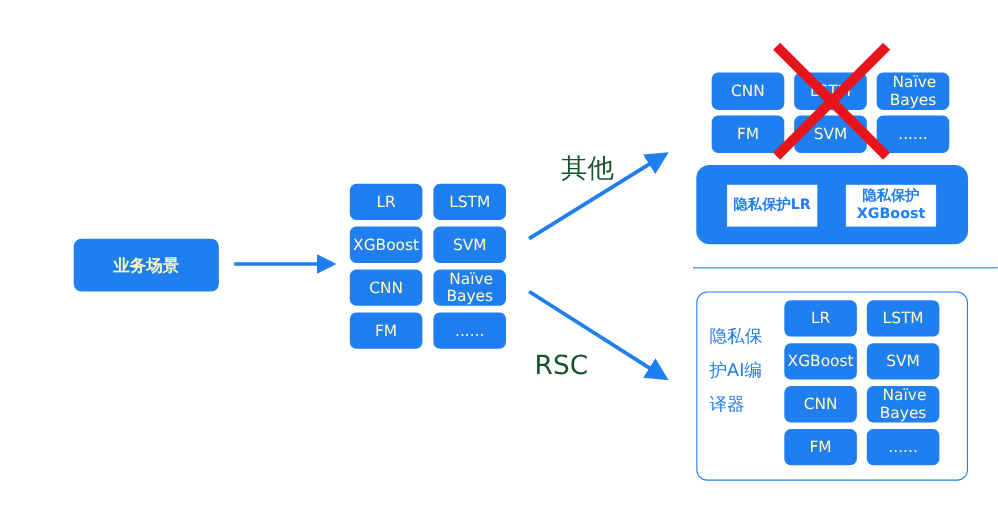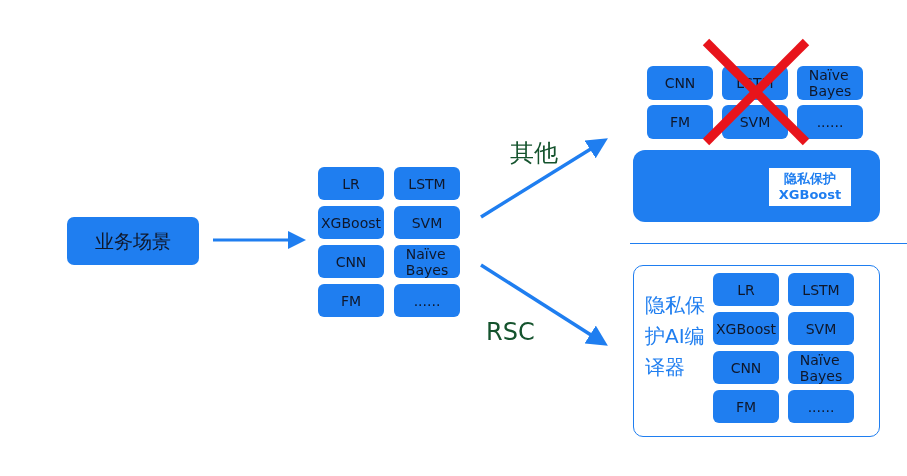--- a/index.html
+++ b/index.html
@@ -1,25 +1,25 @@
 <!DOCTYPE html>
 <html><head>
 <meta charset="utf-8">
 <style>
   html,body{margin:0;padding:0;background:#fff;}
   body{width:907px;height:476px;position:relative;overflow:hidden;font-family:"DejaVu Sans","Liberation Sans",sans-serif;}
-  .box{position:absolute;background:#1f7ef0;color:#0f172a;border-radius:6px;display:flex;align-items:center;justify-content:center;text-align:left;font-size:14px;line-height:16px;}
-  .scene{left:67px;top:217px;width:132px;height:48px;font-size:19px;border-radius:7px;}
+  .box{position:absolute;background:#1f7ef0;color:#fef9c3;border-radius:6px;display:flex;align-items:center;justify-content:center;text-align:right;font-size:14px;line-height:16px;}
+  .scene{left:67px;top:217px;width:132px;height:48px;font-size:15px;border-radius:7px;font-weight:bold;}
   .ov{position:absolute;left:0;top:0;}
   .label{position:absolute;font-size:24px;color:#14532d;}
   .top-panel{position:absolute;left:633px;top:150px;width:247px;height:72px;background:#1f7ef0;border-radius:12px;}
   .white{position:absolute;background:#fff;color:#1f7ef0;font-weight:bold;font-size:13px;line-height:16px;display:flex;align-items:center;justify-content:center;text-align:center;}
   .divider{position:absolute;left:630px;top:243px;width:277px;height:1px;background:#1f7ef0;}
   .compiler{position:absolute;left:633px;top:265px;width:247px;height:172px;border:1px solid #1f7ef0;border-radius:10px;box-sizing:border-box;}
-  .comp-title{position:absolute;left:645px;top:290px;width:60px;font-size:20px;line-height:31px;color:#1f7ef0;}
+  .comp-title{position:absolute;left:645px;top:290px;width:60px;font-size:16px;line-height:31px;color:#1f7ef0;}
 </style>
 </head>
 <body>
 
 <div class="box scene">
     <span>业务场景</span>
   </div>
 
 <svg class="ov" width="907" height="476">
   <defs>
@@ -50,20 +50,21 @@
 <div id="grid-top">
     <div class="box" style="left: 647px; top: 66px; width: 66px; height: 34px; white-space: pre-line;">CNN</div>
     <div class="box" style="left: 722px; top: 66px; width: 66px; height: 34px; white-space: pre-line;">LSTM</div>
     <div class="box" style="left: 797px; top: 66px; width: 66px; height: 34px; white-space: pre-line;">Naïve
 Bayes</div>
     <div class="box" style="left: 647px; top: 105px; width: 66px; height: 34px; white-space: pre-line;">FM</div>
     <div class="box" style="left: 722px; top: 105px; width: 66px; height: 34px; white-space: pre-line;">SVM</div>
     <div class="box" style="left: 797px; top: 105px; width: 66px; height: 34px; white-space: pre-line;">......</div>
   </div>
 <div class="top-panel">
+  <div class="white" style="left:28px;top:18px;width:82px;height:38px">隐私保护LR</div>
   <div class="white" style="left:136px;top:18px;width:82px;height:38px">隐私保护 XGBoost</div>
 </div>
 <svg class="ov" width="907" height="476">
   <line x1="706" y1="42" x2="806" y2="142" stroke="#e8141b" stroke-width="9"></line>
   <line x1="806" y1="42" x2="706" y2="142" stroke="#e8141b" stroke-width="9"></line>
 </svg>
 
 <div class="divider"></div>
 <div class="compiler"></div>
 <div class="comp-title">隐私保护AI编译器</div>

